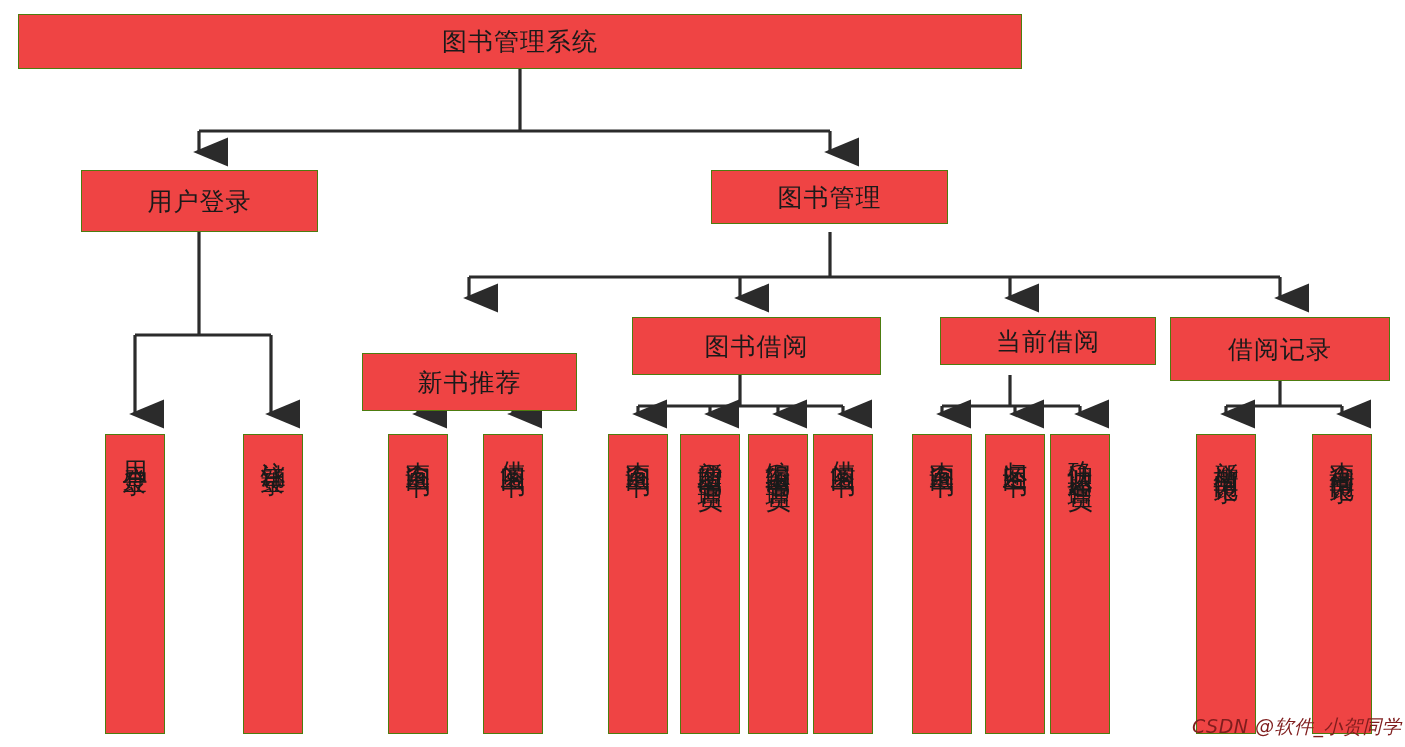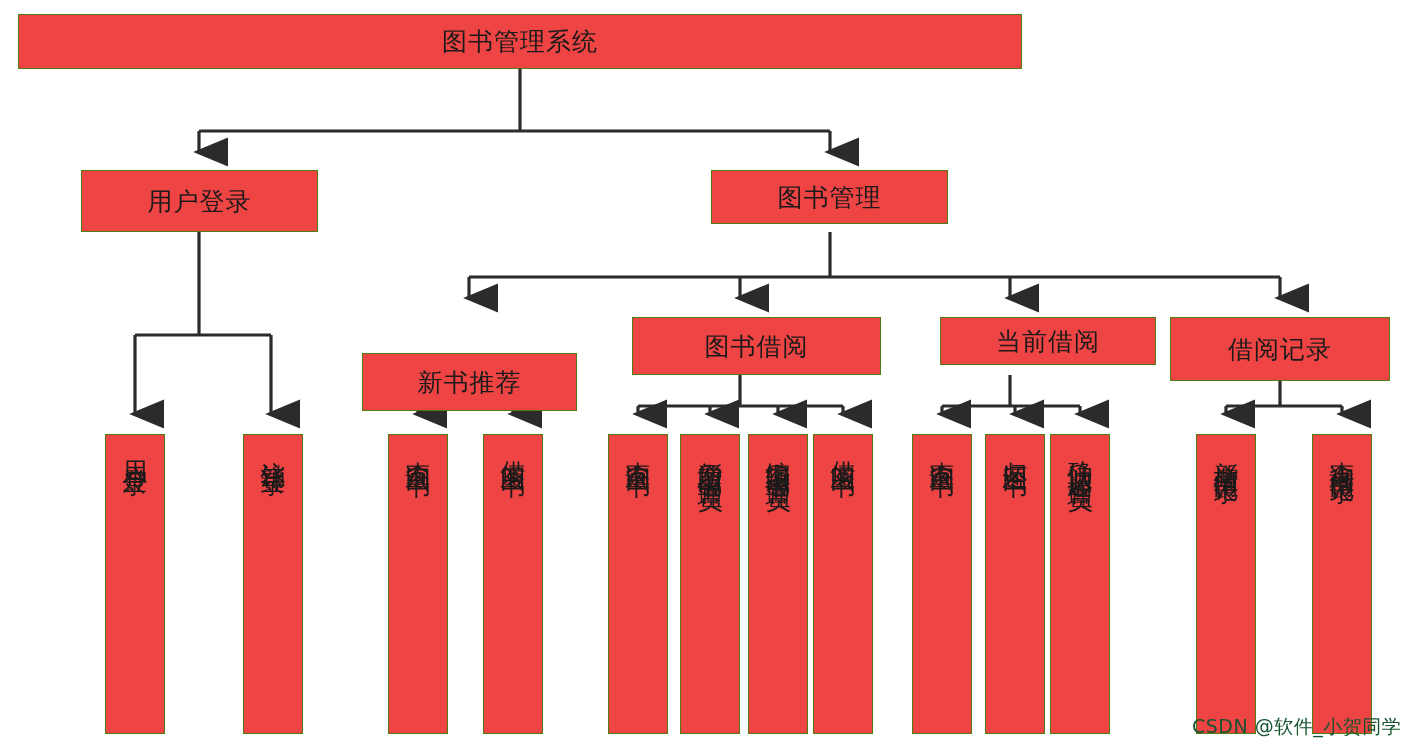--- a/index.html
+++ b/index.html
@@ -10,21 +10,21 @@
   .node{position:absolute;box-sizing:border-box;background:#ef4444;
         border:1px solid #4d7c0f;display:flex;align-items:center;
         justify-content:center;}
   .node .lbl{color:#1a1a1a;line-height:1.0;white-space:nowrap;}
   .node.h .lbl{font-size:25px;letter-spacing:1px;}
   .node.v{align-items:flex-start;padding-top:6px;}
   .node.v .lbl{writing-mode:vertical-rl;text-orientation:upright;
                font-size:25px;letter-spacing:4px;line-height:1.0;
                white-space:normal;}
   #watermark{position:absolute;left:1192px;top:714px;font-size:19px;
-             color:#14532d;white-space:nowrap;letter-spacing:.5px;}
+             color:#7f1d1d;white-space:nowrap;letter-spacing:.5px;font-style:italic;}
 </style>
 </head>
 <body>
 
 <div id="stage">
 
   <svg class="wires" viewBox="0 0 1405 747" xmlns="http://www.w3.org/2000/svg">
     <defs>
       <marker id="arw" viewBox="0 0 12 12" refX="6" refY="10" markerWidth="11" markerHeight="11" orient="auto-start-reverse">
         <path d="M1,0 L11,0 L6,12 Z" fill="#2b2b2b"></path>

